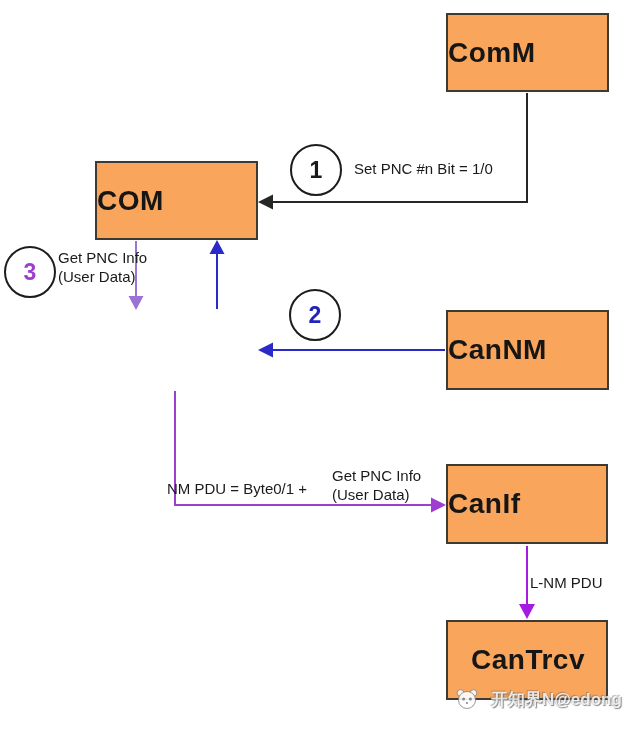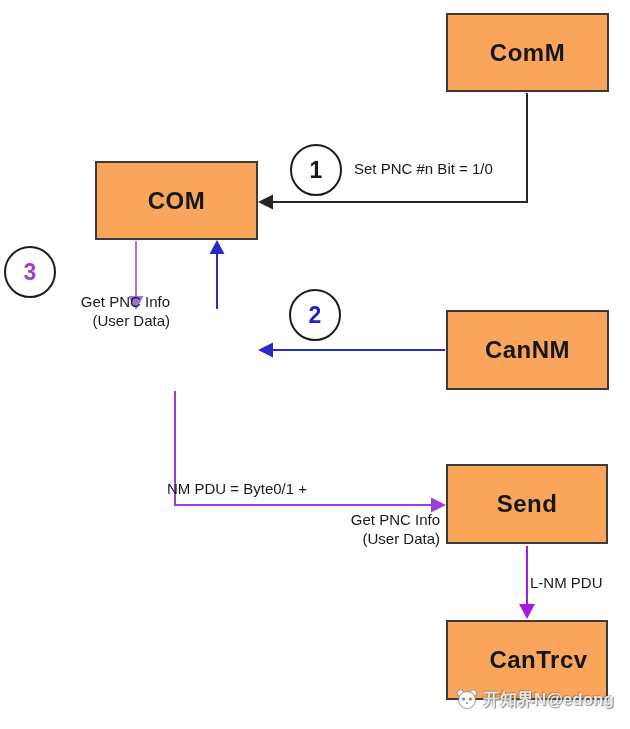--- a/index.html
+++ b/index.html
@@ -3,50 +3,50 @@
 <meta charset="utf-8">
 <style>
   html,body{margin:0;padding:0;background:#ffffff;}
   .canvas{
     position:relative;width:630px;height:729px;background:#ffffff;
     font-family:"Liberation Sans","DejaVu Sans",sans-serif;overflow:hidden;
   }
   .wires{position:absolute;left:0;top:0;pointer-events:none;}
   .box{
     position:absolute;background:#F9A55C;border:2px solid #3E3A33;
-    display:flex;align-items:center;justify-content:center;
-    font-weight:bold;font-size:24px;color:#161616;box-sizing:border-box;
+    display:flex;align-items:center;justify-content:flex-start;
+    font-weight:bold;font-size:28px;color:#161616;box-sizing:border-box;
     letter-spacing:0.5px;
   }
   .box-comm  {left:446px;top:13px; width:163px;height:79px;}
   .box-com   {left:95px; top:161px;width:163px;height:79px;}
   .box-pdur  {left:95px; top:310px;width:162px;height:80px;}
   .box-cannm {left:446px;top:310px;width:163px;height:80px;}
   .box-canif {left:446px;top:464px;width:162px;height:80px;}
   .box-cantrcv{left:446px;top:620px;width:162px;height:80px;padding-left:23px;}
   .badge{
     position:absolute;width:52px;height:52px;border:2px solid #1c1c1c;
     border-radius:50%;background:#ffffff;display:flex;align-items:center;
     justify-content:center;font-weight:bold;font-size:23px;box-sizing:border-box;
   }
   .badge-1{left:290px;top:144px;color:#1a1a1a;}
   .badge-2{left:289px;top:289px;color:#2222BE;}
   .badge-3{left:4px;  top:246px;color:#9C3FD0;}
   .lbl{position:absolute;font-size:15px;color:#1a1a1a;white-space:nowrap;}
   .lbl-set-pnc     {left:354px;top:160px;}
   .lbl-request-send{left:347px;top:286px;}
   .lbl-stack{
-    position:absolute;font-size:15px;color:#1a1a1a;text-align:right;line-height:19px;margin-top:44px;
+    position:absolute;font-size:15px;color:#1a1a1a;text-align:left;line-height:19px;
   }
   .lbl-get-pnc-3   {left:58px; top:248px;width:112px;}
   .lbl-nm-pdu      {left:167px;top:480px;}
   .lbl-get-pnc-2   {left:332px;top:466px;width:108px;}
   .lbl-lnm-pdu     {left:530px;top:574px;}
   .watermark{
-    position:absolute;left:455px;top:687px;display:flex;align-items:center;gap:4px;
+    position:absolute;left:455px;top:687px;display:flex;align-items:center;gap:12px;
     font-size:17px;font-weight:bold;color:rgba(255,255,255,0.82);
     text-shadow:1px 1px 1px rgba(95,95,95,0.75),-1px -1px 1px rgba(95,95,95,0.45);
     white-space:nowrap;
   }
 </style>
 </head>
 <body>
 
 <div class="canvas">
 
@@ -74,21 +74,21 @@
   <div class="box box-comm">
     <span>ComM</span>
   </div>
   <div class="box box-com">
     <span>COM</span>
   </div>
   <div class="box box-cannm">
     <span>CanNM</span>
   </div>
   <div class="box box-canif">
-    <span>Send</span>
+    <span>CanIf</span>
   </div>
   <div class="box box-cantrcv">
     <span>CanTrcv</span>
   </div>
 
   <div class="badge badge-1">
     <span>1</span>
   </div>
   <div class="badge badge-2">
     <span>2</span>

